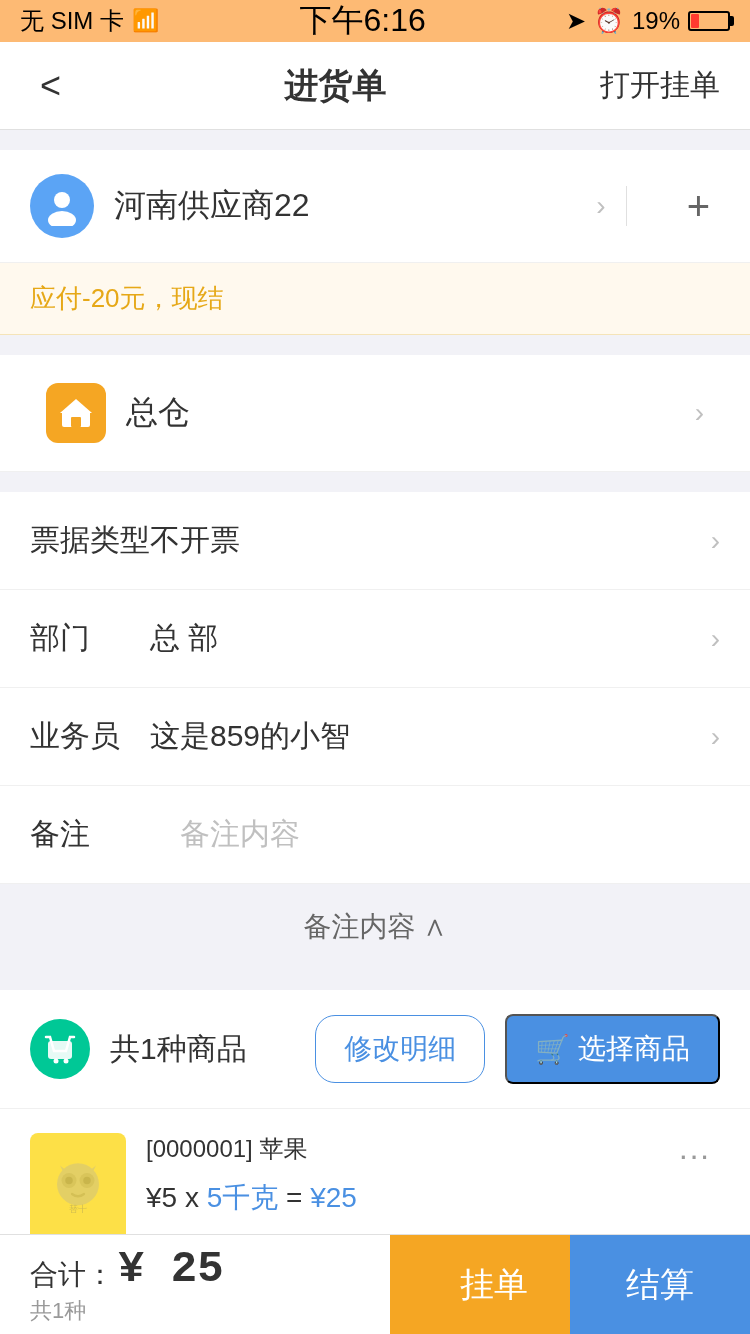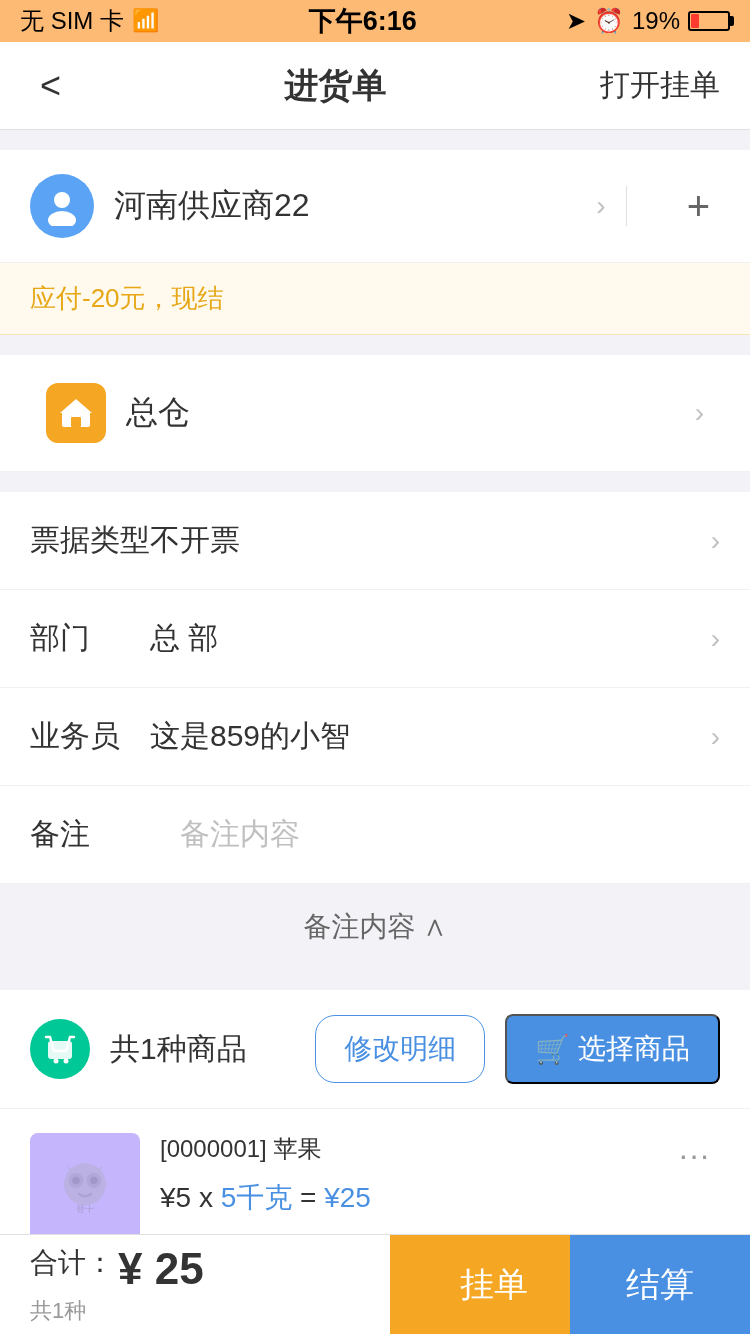--- a/index.html
+++ b/index.html
@@ -18,21 +18,21 @@
       height: 42px;
       background: #fdba74;
       display: flex;
       align-items: center;
       justify-content: space-between;
       padding: 0 20px;
       font-size: 24px;
       color: #000;
     }
     .status-left { display: flex; align-items: center; gap: 8px; }
-    .status-center { font-size: 27px; font-weight: 700; }
+    .status-center { font-size: 32px; font-weight: 400; }
     .status-right { display: flex; align-items: center; gap: 8px; font-size: 24px; }
     .battery {
       width: 42px; height: 20px; border: 2px solid #000; border-radius: 3px;
       position: relative; display: inline-flex; align-items: center;
     }
     .battery::after {
       content: '';
       position: absolute;
       right: -6px; top: 50%; transform: translateY(-50%);
       width: 4px; height: 10px;
@@ -226,22 +226,22 @@
     
     .product-item {
       background: #fff;
       display: flex;
       align-items: flex-start;
       padding: 24px 30px;
       border-top: 1px solid #f0f0f0;
       gap: 20px;
     }
     .product-thumb {
-      width: 110px; height: 110px;
-      background: #c4b5fd;
+      width: 96px; height: 110px;
+      background: #fde047;
       border-radius: 8px;
       display: flex; align-items: center; justify-content: center;
       flex-shrink: 0;
       overflow: hidden;
     }
     .product-info { flex: 1; }
     .product-name {
       font-size: 24px;
       color: #333;
       margin-bottom: 14px;
@@ -464,21 +464,21 @@
           <span class="price-highlight">¥25</span>
         </div>
       </div>
       <span class="product-more">···</span>
     </div>
   </div>
 </div>
 
 <div class="bottom-bar">
   <div class="total-section">
-    <div style="display:flex; align-items:flex-start; gap:4px;">
+    <div style="display:flex; align-items:flex-end; gap:4px;font-family:Liberation Mono, monospace;">
       <span class="total-label">合计：</span>
       <span class="total-amount">¥ 25</span>
     </div>
     <div class="total-count">共1种</div>
   </div>
   <button class="btn-hold">挂单</button>
   <button class="btn-checkout">结算</button>
 </div>
 
 </body></html>

